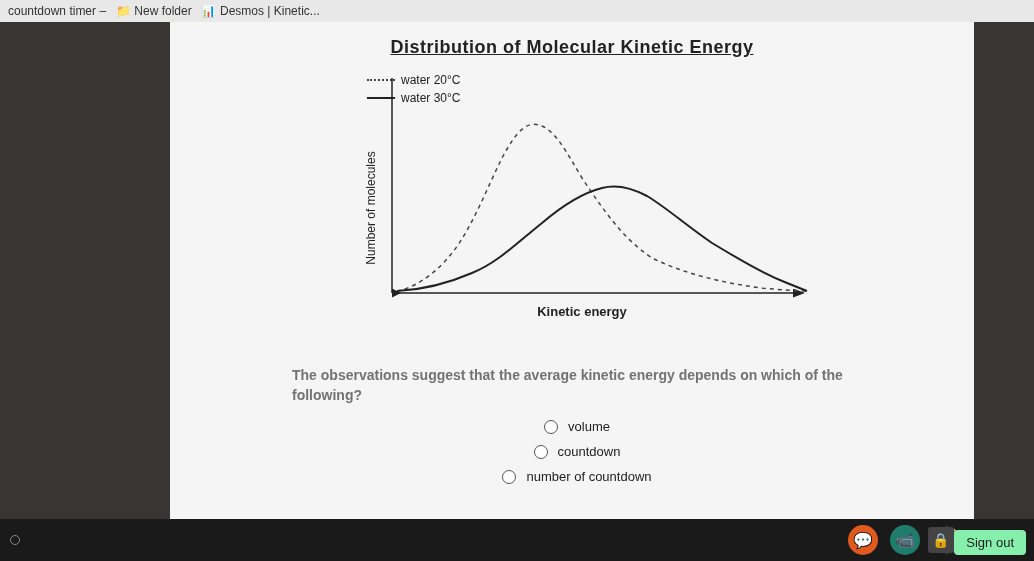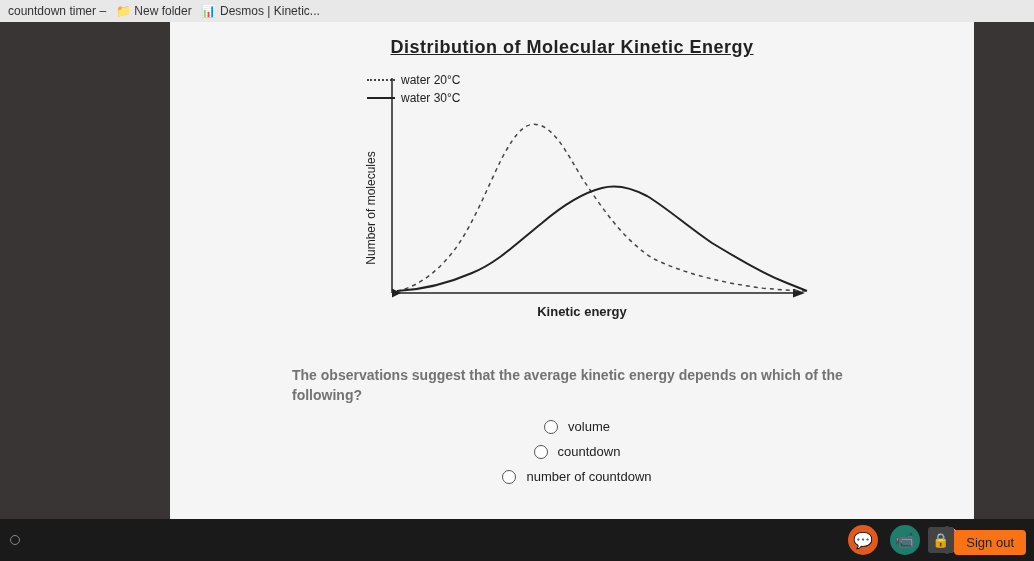--- a/index.html
+++ b/index.html
@@ -181,21 +181,21 @@
       font-size: 18px;
     }
 
     .icon-chat { background: #e05a20; }
     .icon-meet { background: #1e7e6b; }
 
     .sign-out-btn {
       position: absolute;
       bottom: 6px;
       right: 8px;
-      background: #f97316;
+      background: #86efac;
       border: none;
       border-radius: 4px;
       padding: 5px 12px;
       font-size: 13px;
       font-weight: 500;
       color: #222;
       cursor: pointer;
     }
   </style>
 </head>

